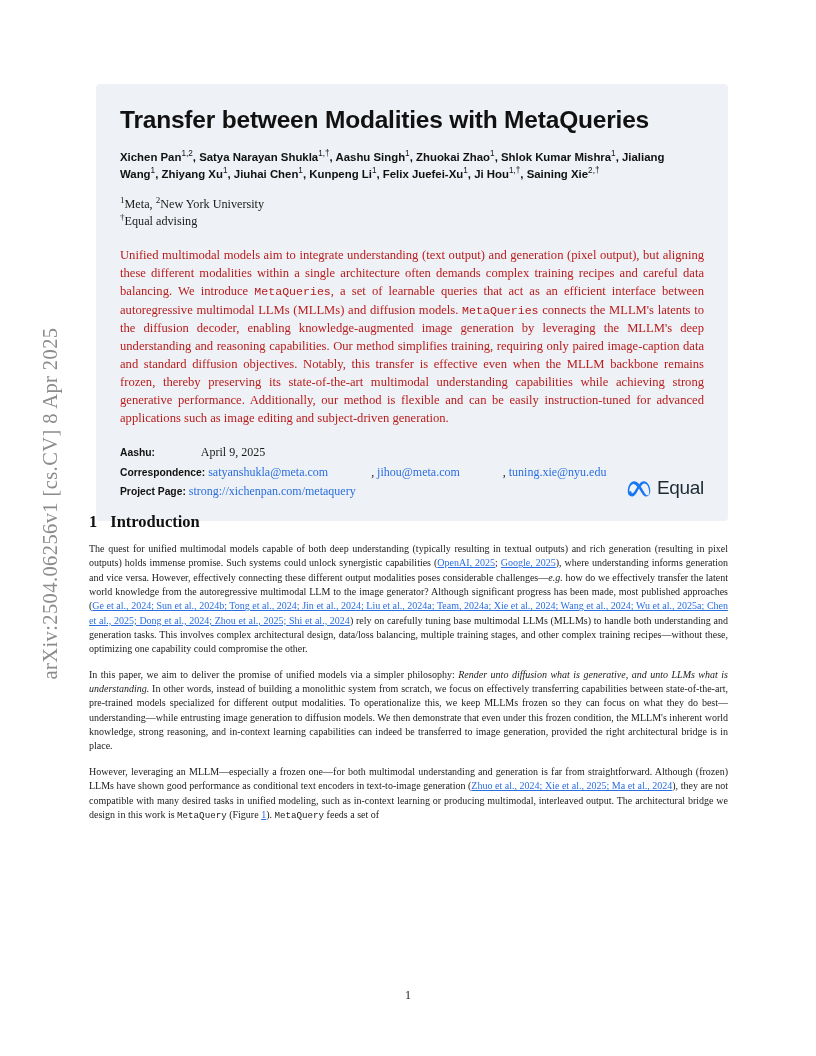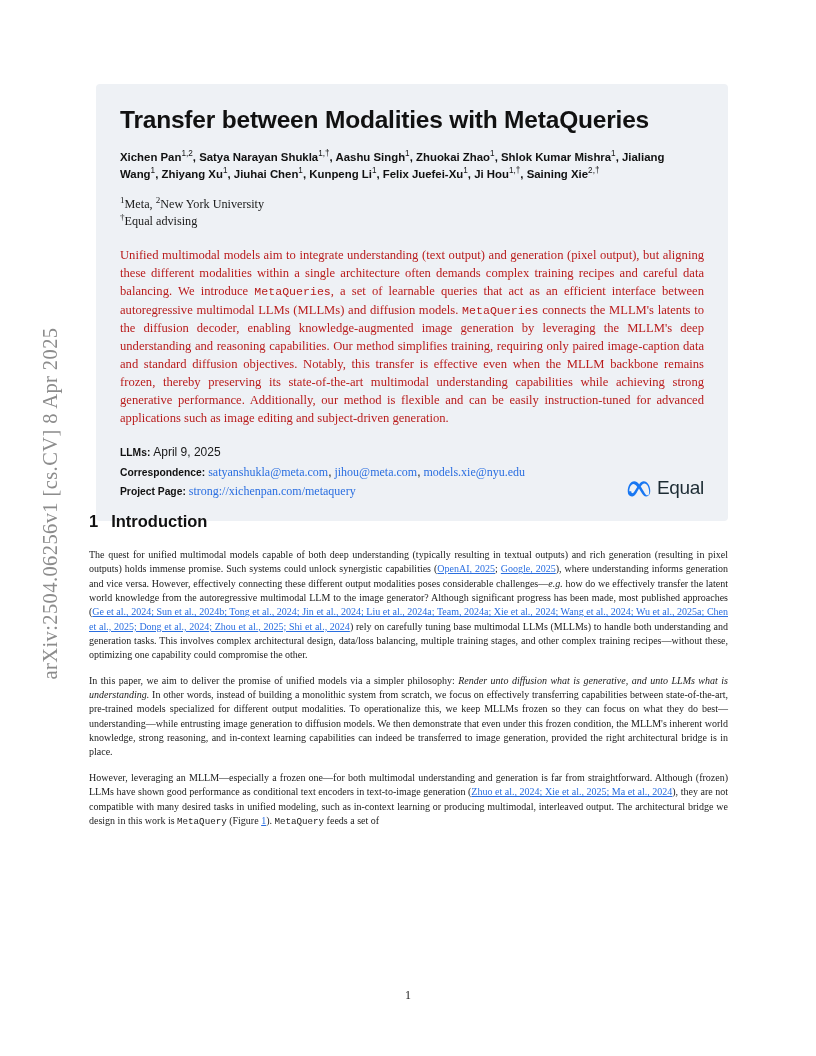--- a/index.html
+++ b/index.html
@@ -95,23 +95,24 @@
     position: relative;
   }
   .meta-row { margin: 0; }
   .meta-label {
     font-family: "Liberation Sans", sans-serif;
     font-weight: bold;
     font-size: 10.3px;
     color: #111111;
   }
   .meta-value {
-    font-family: Liberation Sans, sans-serif;
+    font-family: Liberation Serif, serif;
     font-size: 12px;
     color: #1a1a1a;
+    margin-left: 43px;
   }
   .link {
     color: #2a6ee0;
     text-decoration: none;
     font-family: "Liberation Serif", serif;
     font-size: 12px;
   }
 
   
   .meta-logo {
@@ -130,25 +131,25 @@
   }
 
   
   .content {
     position: absolute;
     left: 89px;
     top: 512px;
     width: 639px;
   }
   .section-head {
-    font-family: Liberation Sans, sans-serif;
+    font-family: Liberation Serif, serif;
     font-weight: bold;
     font-size: 16.5px;
     color: #111111;
-    margin: 0 0 17px 0;
+    margin: 0 0 10px 0;
   }
   .section-head .num { margin-right: 13px; }
 
   .body-text {
     font-family: "Liberation Serif", serif;
     font-size: 10px;
     line-height: 1.435;
     text-align: justify;
     color: #1a1a1a;
     margin: 0 0 11px 0;
@@ -186,29 +187,29 @@
     <div>
       <sup>†</sup><span>Equal advising</span>
     </div>
   </div>
 
   <p class="abstract"><span>Unified multimodal models aim to integrate understanding (text output) and generation (pixel output), but aligning these different modalities within a single architecture often demands complex training recipes and careful data balancing. We introduce </span><span class="mono">MetaQueries</span><span>, a set of learnable queries that act as an efficient interface between autoregressive multimodal LLMs (MLLMs) and diffusion models. </span><span class="mono">MetaQueries</span><span> connects the MLLM's latents to the diffusion decoder, enabling knowledge-augmented image generation by leveraging the MLLM's deep understanding and reasoning capabilities. Our method simplifies training, requiring only paired image-caption data and standard diffusion objectives. Notably, this transfer is effective even when the MLLM backbone remains frozen, thereby preserving its state-of-the-art multimodal understanding capabilities while achieving strong generative performance. Additionally, our method is flexible and can be easily instruction-tuned for advanced applications such as image editing and subject-driven generation.</span></p>
 
   <div class="meta-rows">
 
     <p class="meta-row">
-      <span class="meta-label">LLMs:</span>
+      <span class="meta-label">Aashu:</span>
       <span class="meta-value">April 9, 2025</span>
     </p>
 
     <p class="meta-row">
       <span class="meta-label">Correspondence:</span>
       <a class="link" href="#">satyanshukla@meta.com</a><span class="meta-value">,</span>
       <a class="link" href="#">jihou@meta.com</a><span class="meta-value">,</span>
-      <a class="link" href="#">models.xie@nyu.edu</a>
+      <a class="link" href="#">tuning.xie@nyu.edu</a>
     </p>
 
     <p class="meta-row">
       <span class="meta-label">Project Page:</span>
       <a class="link" href="#">strong://xichenpan.com/metaquery</a>
     </p>
 
     <div class="meta-logo">
       <svg width="26" height="18" viewBox="0 0 36 24">
         <path d="M3.2 16.6c0-4.9 2.4-10.2 5.6-10.2 1.8 0 3.2 1.1 5.4 4.2 -2.1 3.2-3.3 5.2-3.3 5.2 -1.8 2.8-2.4 3.4-3.4 3.4 -1 0-1.6-.9-1.6-2.6zm19.2-1.1l-1.9-3.2c-.5-.8-1-1.6-1.5-2.3 1.8-2.8 3.3-4.2 5.1-4.2 3.7 0 6.6 5.4 6.6 12.3 0 2.6-.9 4.1-2.6 4.1 -1.7 0-2.5-1.1-5.7-6.7zM17.1 7.2C14.6 4 12.5 2.8 10 2.8 4.9 2.8 1 9.4 1 16.4c0 4.4 2.1 7.2 5.7 7.2 2.5 0 4.4-1.2 7.6-6.9 0 0 1.4-2.4 2.3-4 .3.5.6 1 1 1.6l1.5 2.5c2.9 4.9 4.6 6.8 7.6 6.8 3.5 0 5.5-2.8 5.5-7.3 0-7.3-4-13.5-9.1-13.5 -2.3 0-4.2 1.3-6 3.6z" fill="#1877f2"></path>

